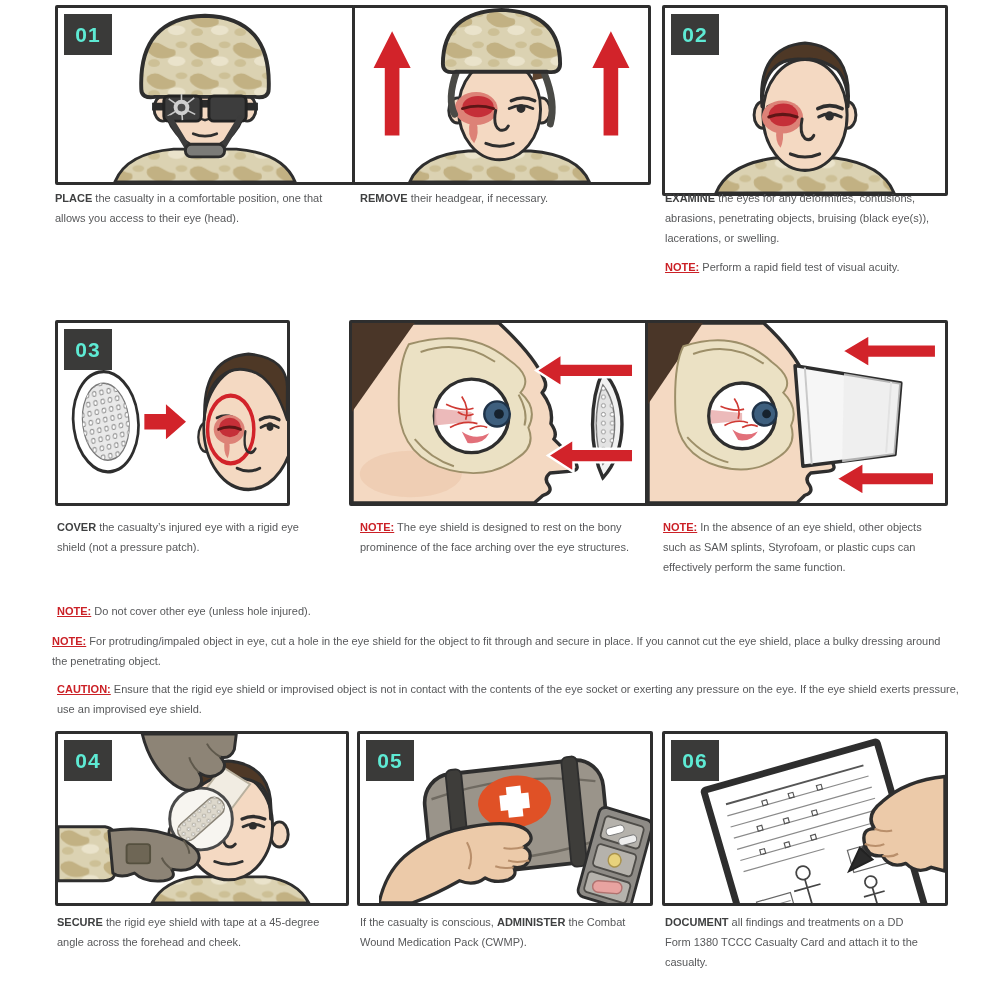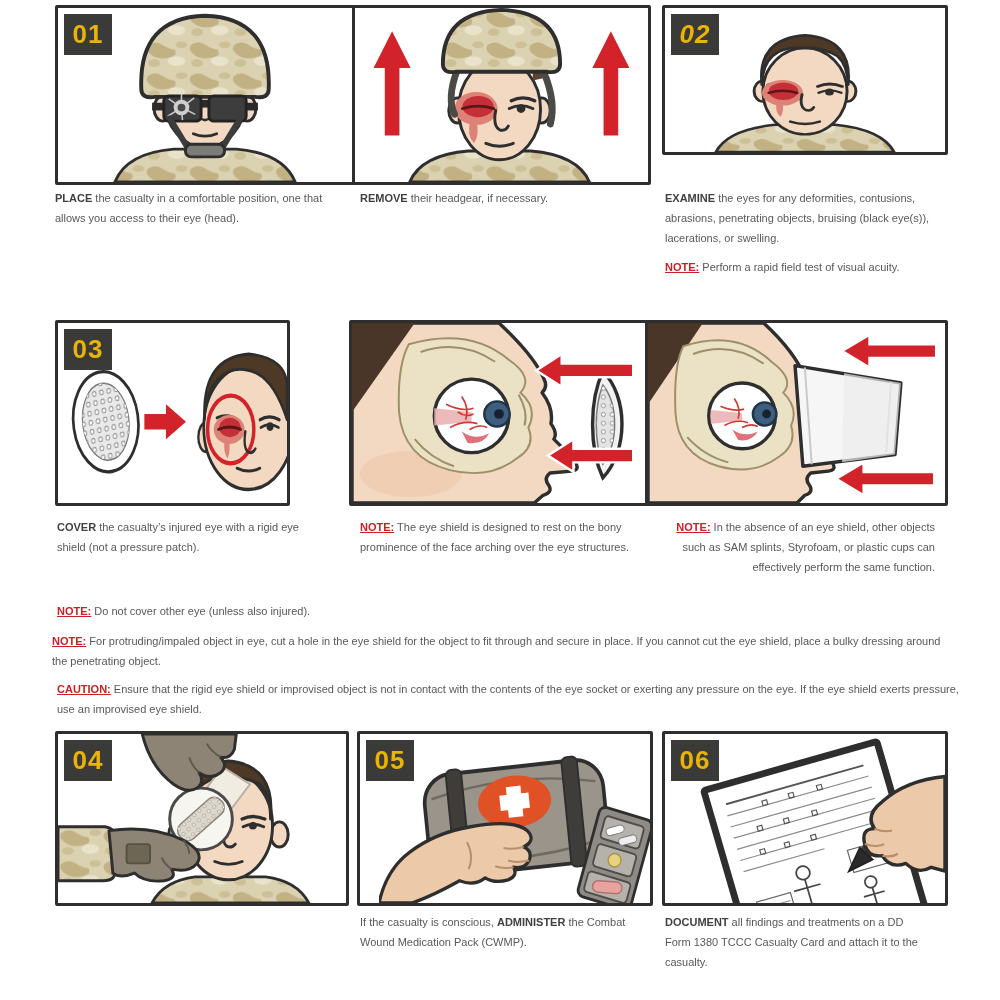--- a/index.html
+++ b/index.html
@@ -2,21 +2,21 @@
 <html><head>
 <meta charset="utf-8">
 <style>
   html,body{margin:0;padding:0;background:#ffffff;}
   .sheet{position:relative;width:1000px;height:1000px;background:#fff;
          font-family:"Liberation Sans","DejaVu Sans",sans-serif;overflow:hidden;}
   .panel{position:absolute;background:#fff;border:3px solid #2e2e2e;border-radius:2px;
          box-sizing:border-box;overflow:hidden;}
   .panel svg{display:block;width:100%;height:100%;}
   .badge{position:absolute;left:6px;top:6px;width:48px;height:41px;background:#3a3a39;
-         color:#eab308;font-weight:bold;font-size:26px;letter-spacing:1px;
+         color:#5eead4;font-weight:bold;font-size:21px;letter-spacing:1px;
          display:flex;align-items:center;justify-content:center;}
   .caption{position:absolute;font-size:11px;line-height:20px;color:#57585a;}
   .caption .b{font-weight:bold;color:#3f4041;}
   .caption .r{font-weight:bold;color:#cb2026;text-decoration:underline;}
   .caption .para{margin:0 0 9px 0;}
 </style>
 </head>
 <body>
 
 <div class="sheet">
@@ -99,21 +99,21 @@
         </g>
         <path d="M144,106 Q141,122 148,126 Q154,128 157,122" fill="none" stroke="#2e2e2e" stroke-width="3" stroke-linecap="round"></path>
         <path d="M134,140 Q148,146 162,140" fill="none" stroke="#2e2e2e" stroke-width="3" stroke-linecap="round"></path>
         <path d="M104,66 q-10,28 -2,44" fill="none" stroke="#4a4a46" stroke-width="7" stroke-linecap="round"></path>
         <path d="M194,68 q12,30 6,52" fill="none" stroke="#4a4a46" stroke-width="7" stroke-linecap="round"></path>
         <path d="M90,58 Q90,4 150,2 Q210,4 210,58 Q210,68 197,66 L103,66 Q90,68 90,58 Z" fill="url(#camo2)" stroke="#2e2e2e" stroke-width="4" stroke-linejoin="round"></path>
       </g>
     </svg>
   </section>
 
-  <section class="panel" style="left:662px;top:5px;width:286px;height:150px;font-style:italic;">
+  <section class="panel" style="left:662px;top:5px;width:286px;height:191px;">
     <svg viewBox="0 0 286 180" preserveAspectRatio="none">
       <defs>
         <pattern id="camo3" width="44" height="32" patternUnits="userSpaceOnUse">
           <rect width="44" height="32" fill="#dbd2b2"></rect>
           <path d="M3,7 q7,-6 15,-1 t13,5 q4,6 -5,8 q-11,3 -18,-2 q-7,-4 -5,-10z" fill="#c2b183"></path>
           <ellipse cx="33" cy="23" rx="9" ry="5" fill="#eae3cb"></ellipse>
           <ellipse cx="10" cy="25" rx="6" ry="4" fill="#cdc096"></ellipse>
           <ellipse cx="38" cy="6" rx="6" ry="3.5" fill="#cdc096"></ellipse>
         </pattern>
       </defs>
@@ -395,26 +395,27 @@
 
   <div class="caption" style="left:665px;top:188px;width:285px;">
     <div class="para"><span class="b">EXAMINE</span><span> the eyes for any deformities, contusions, abrasions, penetrating objects, bruising (black eye(s)), lacerations, or swelling.</span></div>
     <div><span class="r">NOTE:</span><span> Perform a rapid field test of visual acuity.</span></div>
   </div>
 
   <div class="caption" style="left:57px;top:517px;width:255px;"><span class="b">COVER</span><span> the casualty’s injured eye with a rigid eye shield (not a pressure patch).</span></div>
 
   <div class="caption" style="left:360px;top:517px;width:294px;"><span class="r">NOTE:</span><span> The eye shield is designed to rest on the bony prominence of the face arching over the eye structures.</span></div>
 
-  <div class="caption" style="left:663px;top:517px;width:272px;text-align:right;"><span class="r">NOTE:</span><span> In the absence of an eye shield, other objects such as SAM splints, Styrofoam, or plastic cups can effectively perform the same function.</span></div>
-
-  <div class="caption" style="left:57px;top:601px;width:900px;"><span class="r">NOTE:</span><span> Do not cover other eye (unless also injured).</span></div>
+  <div class="caption" style="left:663px;top:517px;width:272px;"><span class="r">NOTE:</span><span> In the absence of an eye shield, other objects such as SAM splints, Styrofoam, or plastic cups can effectively perform the same function.</span></div>
+
+  <div class="caption" style="left:57px;top:601px;width:900px;"><span class="r">NOTE:</span><span> Do not cover other eye (unless hole injured).</span></div>
 
   <div class="caption" style="left:52px;top:631px;width:900px;"><span class="r">NOTE:</span><span> For protruding/impaled object in eye, cut a hole in the eye shield for the object to fit through and secure in place. If you cannot cut the eye shield, place a bulky dressing around the penetrating object.</span></div>
 
   <div class="caption" style="left:57px;top:679px;width:902px;"><span class="r">CAUTION:</span><span> Ensure that the rigid eye shield or improvised object is not in contact with the contents of the eye socket or exerting any pressure on the eye. If the eye shield exerts pressure, use an improvised eye shield.</span></div>
 
+  <div class="caption" style="left:57px;top:912px;width:284px;"><span class="b">SECURE</span><span> the rigid eye shield with tape at a 45-degree angle across the forehead and cheek.</span></div>
 
   <div class="caption" style="left:360px;top:912px;width:266px;"><span>If the casualty is conscious, </span><span class="b">ADMINISTER</span><span> the Combat Wound Medication Pack (CWMP).</span></div>
 
   <div class="caption" style="left:665px;top:912px;width:256px;"><span class="b">DOCUMENT</span><span> all findings and treatments on a DD Form 1380 TCCC Casualty Card and attach it to the casualty.</span></div>
 
 </div>
 
 </body></html>

